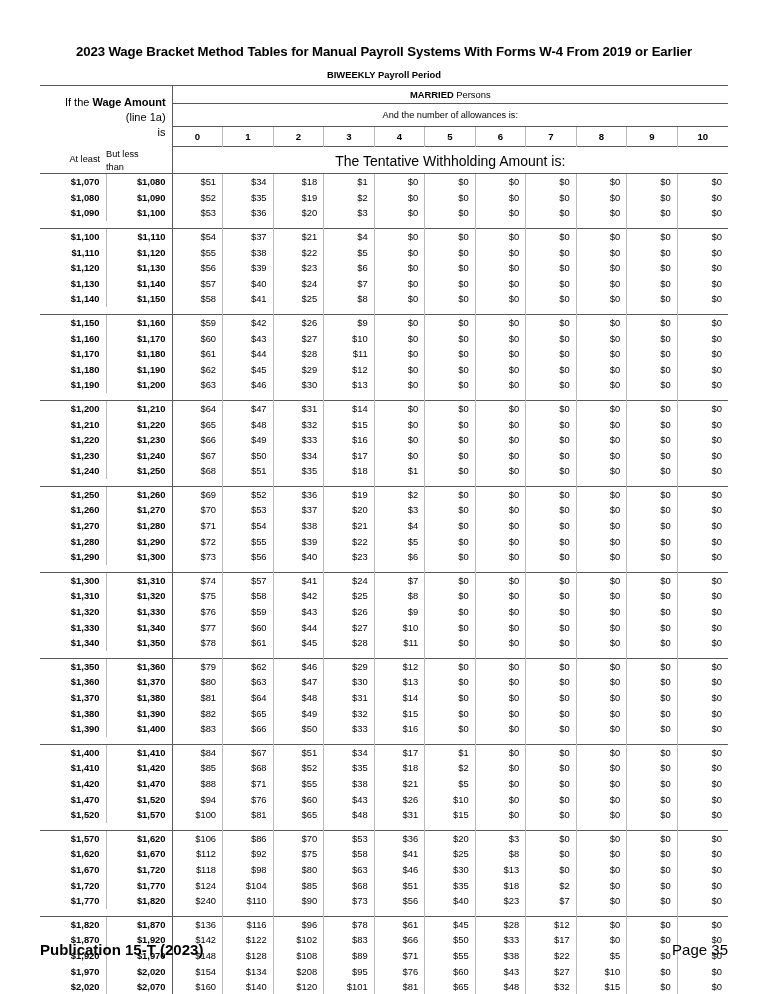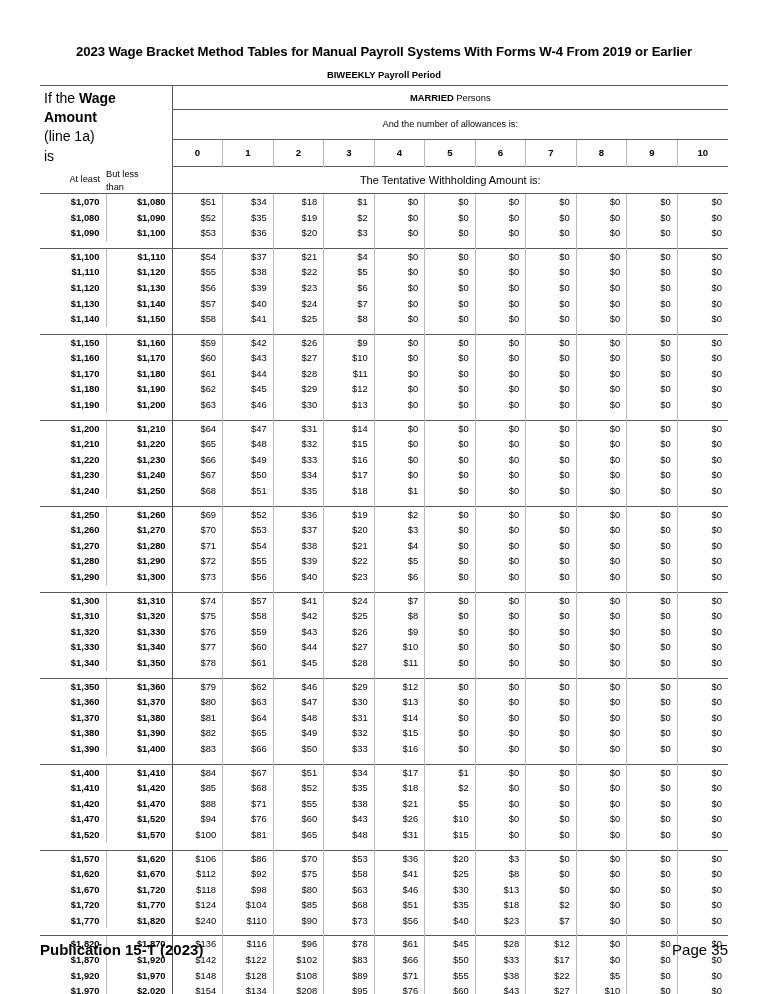--- a/index.html
+++ b/index.html
@@ -54,22 +54,22 @@
     vertical-align: middle;
   }
 
   
   col.c-atleast  { width: 66px; }
   col.c-butless  { width: 66px; }
   col.c-alw      { width: 50.5px; }
 
   
   .hdr-wage {
-    text-align: left;
-    font-size: 14px;
+    text-align: right;
+    font-size: 11px;
     padding: 3px 6px 0 4px !important;
     line-height: 1.38;
   }
   .hdr-wage b { font-weight: bold; }
 
   .rule-top    { border-top: 1.6px solid #58595b; }
   .rule-thin   { border-top: 0.9px solid #58595b; }
   .rule-med    { border-top: 1.2px solid #58595b; }
 
   .vline-left  { border-left: 1.1px solid #58595b; }
@@ -103,21 +103,21 @@
     vertical-align: bottom;
   }
   .hdr-atleast {
     text-align: right;
     font-size: 9.2px;
     padding: 0 6px 1px 0 !important;
     vertical-align: bottom;
   }
   .hdr-tent {
     text-align: center;
-    font-size: 11px;
+    font-size: 14px;
     padding: 2px 0 1px 0 !important;
     vertical-align: bottom;
   }
 
   
   tr.drow td {
     height: 15.6px;
     line-height: 15.6px;
     font-size: 9.4px;
   }

